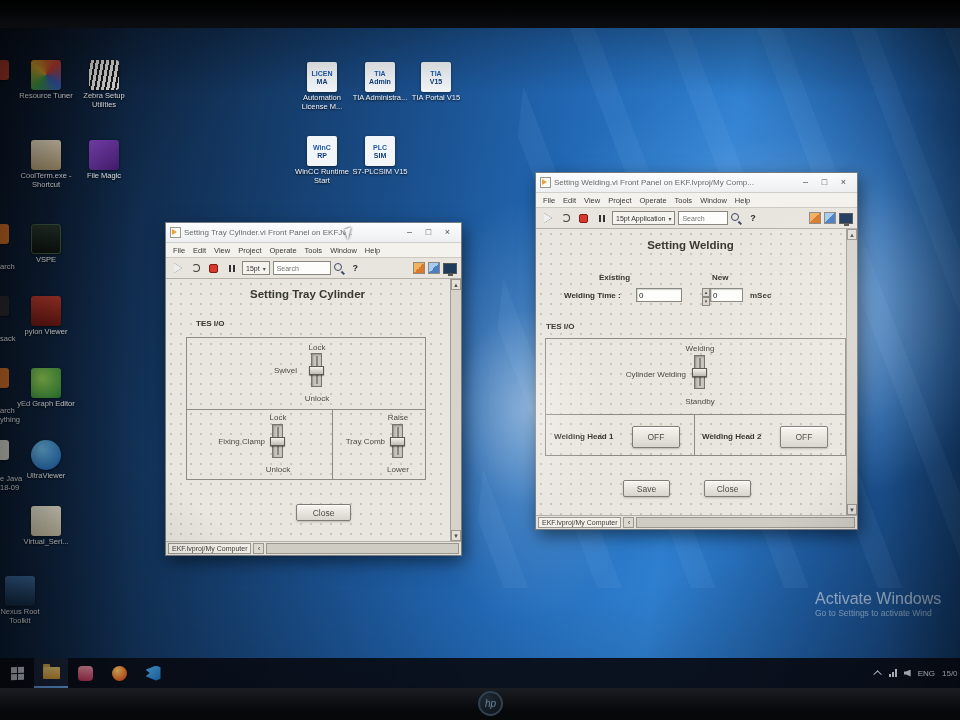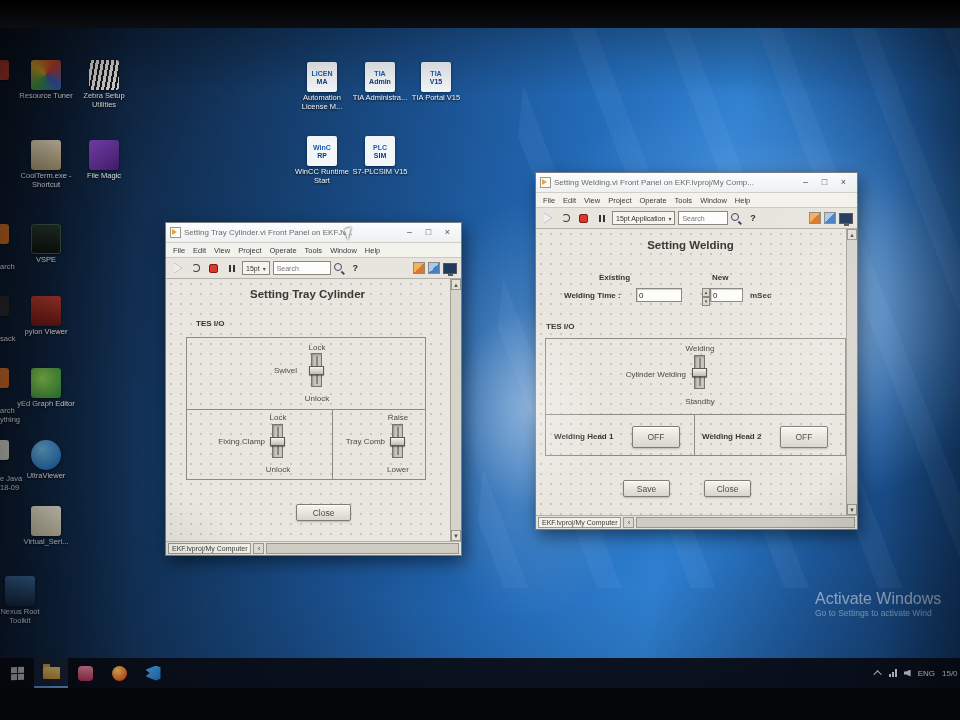--- a/index.html
+++ b/index.html
@@ -492,13 +492,16 @@
         <span class="clock">15/0</span>
       </div>
     </div>
 
     <div class="vignette"></div>
     <div class="glare1"></div>
     <div class="glare2"></div>
     <div class="cursor"></div>
   </div>
 
+  <div class="bezel-bottom">
+    <div class="hplogo">hp</div>
+  </div>
 </div>
 
 </body></html>

